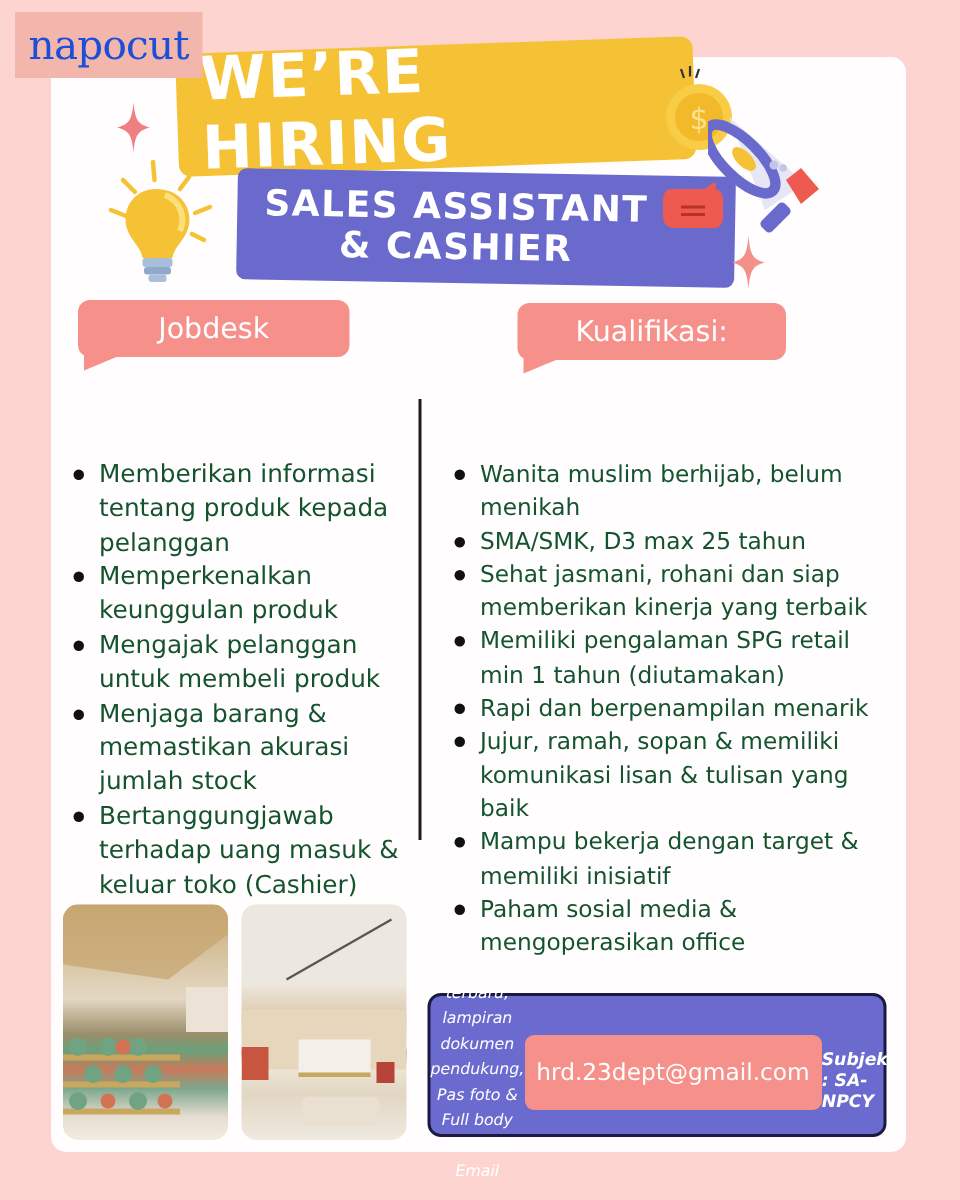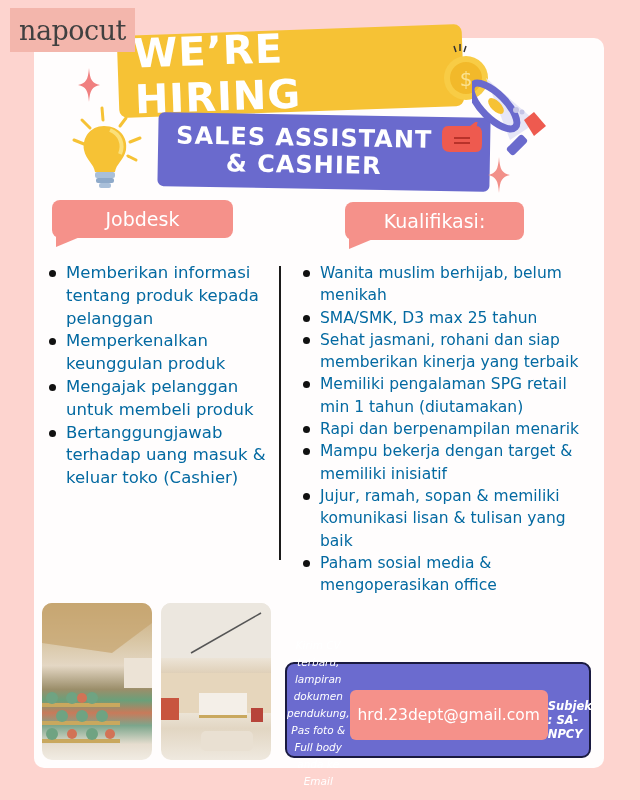--- a/index.html
+++ b/index.html
@@ -1,28 +1,28 @@
 <!DOCTYPE html>
 <html><head>
 <meta charset="utf-8">
 <style>
   * { box-sizing: border-box; margin: 0; padding: 0; }
   html, body { width: 640px; height: 800px; overflow: hidden; }
   body { background: #fdd4cf; font-family: "DejaVu Sans", sans-serif; position: relative; }
   .card { position: absolute; left: 34px; top: 38px; width: 570px; height: 730px; background: #fffdfd; border-radius: 10px; }
-  .logo { position: absolute; left: 10px; top: 8px; width: 125px; height: 44px; background: #f3b6ac; display: flex; align-items: center; justify-content: center; font-family: "DejaVu Serif", serif; font-size: 27px; color: #404040; letter-spacing: -0.5px; z-index: 3; }
+  .logo { position: absolute; left: 10px; top: 8px; width: 125px; height: 44px; background: #f3b6ac; display: flex; align-items: center; justify-content: center; font-family: "DejaVu Serif", serif; font-size: 27px; color: #1d4ed8; letter-spacing: -0.5px; z-index: 3; }
   .banner-yellow { position: absolute; left: 118px; top: 30px; width: 345px; height: 82px; background: #f6c235; border-radius: 8px; transform: rotate(-2deg); display: flex; align-items: center; padding-left: 16px; z-index: 2; }
   .banner-yellow span { font-family: "DejaVu Sans", sans-serif; font-weight: bold; font-size: 40px; color: #fff; letter-spacing: 1px; }
   .banner-purple { position: absolute; left: 158px; top: 115px; width: 332px; height: 74px; background: #6a6acd; border-radius: 6px; transform: rotate(1deg); z-index: 2; display: flex; flex-direction: column; align-items: center; justify-content: center; padding-right: 40px; }
   .banner-purple span { font-weight: bold; font-size: 24px; color: #fff; line-height: 27px; letter-spacing: 1px; }
   .bubble { position: absolute; background: #f5918a; border-radius: 8px; display: flex; align-items: center; justify-content: center; color: #fff; font-weight: normal; font-size: 19px; z-index: 2; }
   .bubble::after { content: ""; position: absolute; left: 4px; bottom: -9px; width: 0; height: 0; border-top: 10px solid #f5918a; border-right: 24px solid transparent; }
   .bubble-jobdesk { left: 52px; top: 200px; width: 181px; height: 38px; }
   .bubble-kual { left: 345px; top: 202px; width: 179px; height: 38px; }
-  ul { list-style: none; position: absolute; color: #0369a1; z-index: 2; }
+  ul { list-style: none; position: absolute; color: #14532d; z-index: 2; margin-top: 43px; }
   ul li { position: relative; padding-left: 20px; }
   ul li::before { content: ""; position: absolute; left: 3px; width: 7px; height: 7px; border-radius: 50%; background: #111; }
   .list-left { left: 46px; top: 262px; width: 225px; font-size: 16.5px; line-height: 22.8px; }
   .list-left li::before { top: 8px; }
   .list-right { left: 300px; top: 262px; width: 300px; font-size: 15.5px; line-height: 22.3px; }
   .list-right li::before { top: 8px; }
   .divider { position: absolute; left: 279px; top: 266px; width: 2px; height: 294px; background: #1b1b1b; z-index: 2; }
   .photo { position: absolute; top: 603px; width: 110px; height: 157px; border-radius: 10px; overflow: hidden; z-index: 2; }
   .photo-1 { left: 42px; background: linear-gradient(180deg, #c9ab7a 0%, #d9c7a6 25%, #e4d7c4 40%, #9b8e6a 55%, #6aa07a 62%, #c97a5a 70%, #7ca68c 78%, #e6ddcf 90%, #f1ece3 100%); }
   .photo-2 { left: 161px; background: linear-gradient(180deg, #e9e4dc 0%, #f3eee6 30%, #d8c5a8 50%, #efe8dd 60%, #c9593f 63%, #eee7da 68%, #e2d6c3 80%, #efe9df 100%); }
@@ -109,33 +109,34 @@
   <span>Jobdesk</span>
 </div>
 <div class="bubble bubble-kual">
   <span>Kualifikasi:</span>
 </div>
 
 <ul class="list-left">
   <li>Memberikan informasi tentang produk kepada pelanggan</li>
   <li>Memperkenalkan keunggulan produk</li>
   <li>Mengajak pelanggan untuk membeli produk</li>
+  <li>Menjaga barang &amp; memastikan akurasi jumlah stock</li>
   <li>Bertanggungjawab terhadap uang masuk &amp; keluar toko (Cashier)</li>
 </ul>
 
 <div class="divider"></div>
 
 <ul class="list-right">
   <li>Wanita muslim berhijab, belum menikah</li>
   <li>SMA/SMK, D3 max 25 tahun</li>
   <li>Sehat jasmani, rohani dan siap memberikan kinerja yang terbaik</li>
   <li>Memiliki pengalaman SPG retail min 1 tahun (diutamakan)</li>
   <li>Rapi dan berpenampilan menarik</li>
+  <li>Jujur, ramah, sopan &amp; memiliki komunikasi lisan &amp; tulisan yang baik</li>
   <li>Mampu bekerja dengan target &amp; memiliki inisiatif</li>
-  <li>Jujur, ramah, sopan &amp; memiliki komunikasi lisan &amp; tulisan yang baik</li>
   <li>Paham sosial media &amp; mengoperasikan office</li>
 </ul>
 
 <div class="photo photo-1" title="store-interior-shelves">
   <svg class="photo-overlay" width="110" height="157" viewBox="0 0 110 157">
     <polygon points="0,0 110,0 110,20 70,50 0,40" fill="#c6a46e" opacity="0.7"></polygon>
     <rect x="0" y="100" width="78" height="4" fill="#c9a85e"></rect>
     <rect x="0" y="118" width="78" height="4" fill="#c9a85e"></rect>
     <rect x="0" y="136" width="78" height="4" fill="#c9a85e"></rect>
     <g fill="#6fa382">

